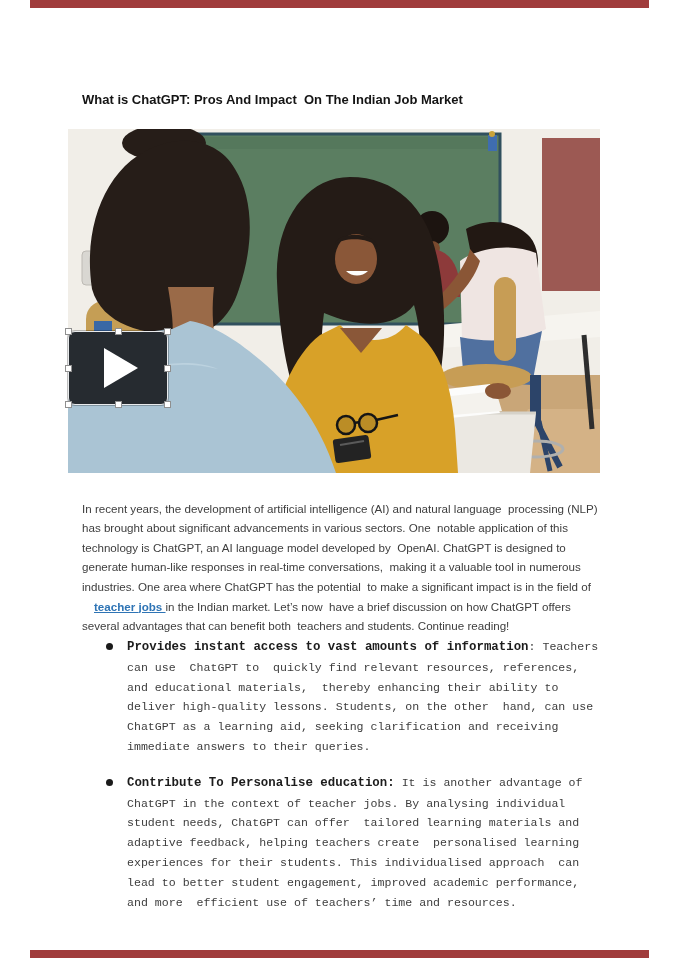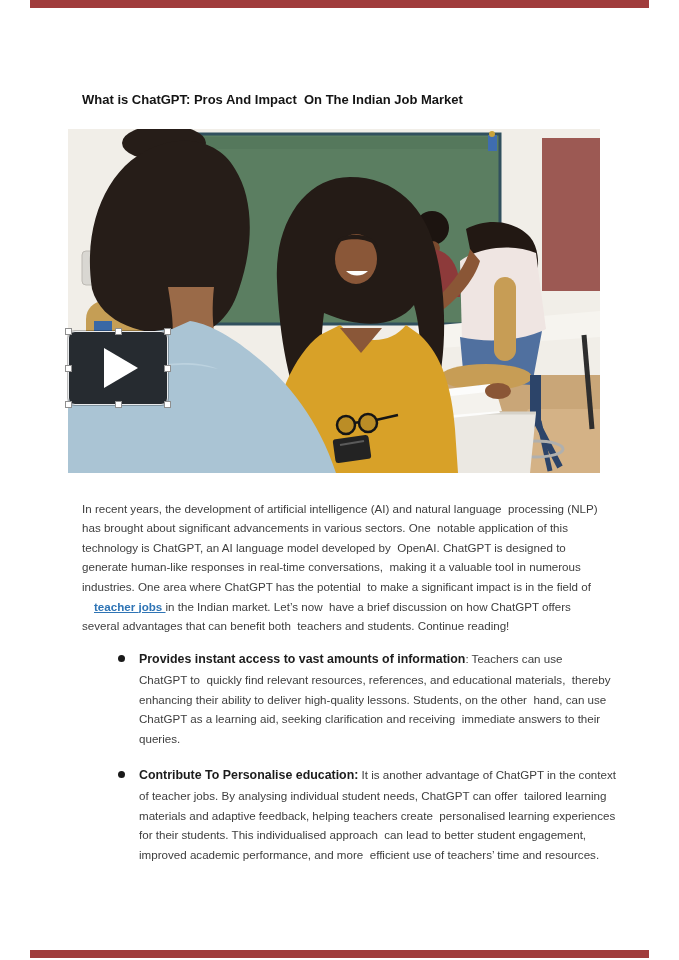--- a/index.html
+++ b/index.html
@@ -21,21 +21,21 @@
             background:#262b30;border:1px solid #e8eaec;border-radius:7px;
             box-shadow:0 0 0 1px rgba(0,0,0,.25);display:flex;align-items:center;justify-content:center;}
   .play-tri{width:0;height:0;border-style:solid;border-width:20px 0 20px 34px;
             border-color:transparent transparent transparent #ffffff;margin-left:6px;}
   .handle{position:absolute;width:7px;height:7px;background:#ffffff;border:1px solid #8f8f8f;box-sizing:border-box;}
 
   .body-copy{position:absolute;left:82px;top:487px;width:517px;
              font-size:11.6px;line-height:19.6px;color:#3d3d3d;white-space:pre-wrap;}
   .body-copy a{color:#2e74b5;font-weight:700;text-decoration:underline;cursor:pointer;margin-left:12px;}
 
-  .bullet-list{position:absolute;left:100px;top:633px;width:500px;margin:16px;padding:0;list-style:none;}
+  .bullet-list{position:absolute;left:100px;top:633px;width:500px;margin:4px;padding:0;list-style:none;font-family:Liberation Mono, monospace;}
   .bullet-item{position:relative;padding-left:23px;margin-bottom:16px;
                font-size:11.6px;line-height:19.8px;color:#3d3d3d;white-space:pre-wrap;}
   .bullet-item .dot{position:absolute;left:2px;top:6px;width:7px;height:7px;border-radius:50%;background:#1a1a1a;}
   .bullet-item .lead{font-weight:700;font-size:12.4px;color:#1c1c1c;}
 </style>
 </head>
 <body>
 
 <div class="accent-bar top"></div>
 <div class="accent-bar bottom"></div>

